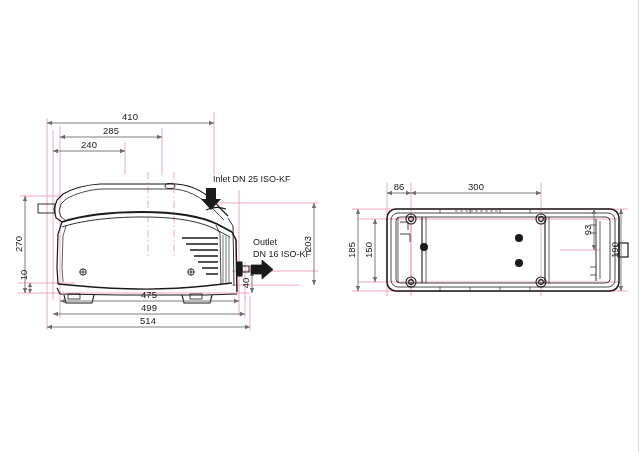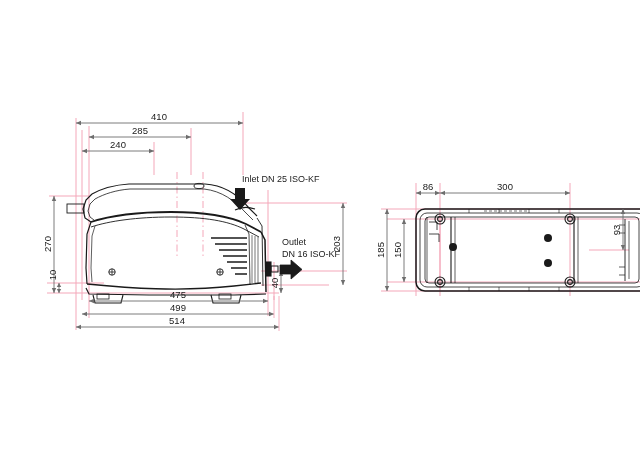--- a/index.html
+++ b/index.html
@@ -12,21 +12,20 @@
     height: 452px;
     position: relative;
     font-family: "Liberation Sans", sans-serif;
     overflow: hidden;
   }
   #drawing-root {
     position: absolute;
     left: 0; top: 0;
     width: 560px;
     height: 452px;
-    padding-left: 29px;
   }
   svg { display: block; }
   text {
     font-family: "Liberation Sans", sans-serif;
     fill: #1a1a1a;
   }
   .dim-text { font-size: 9.5px; }
   .note-text { font-size: 9px; }
 </style>
 </head>

